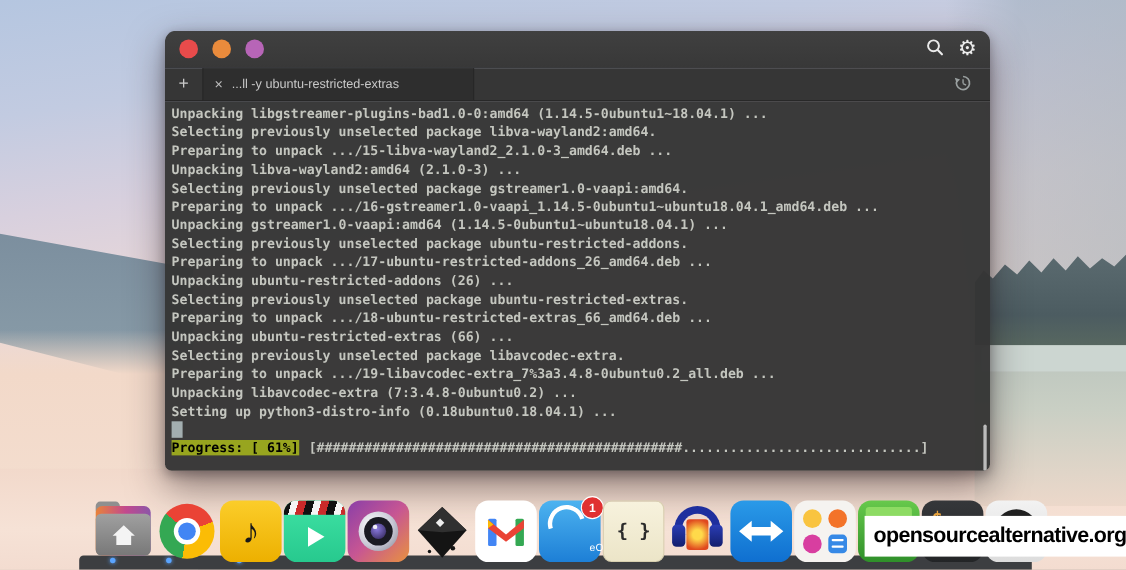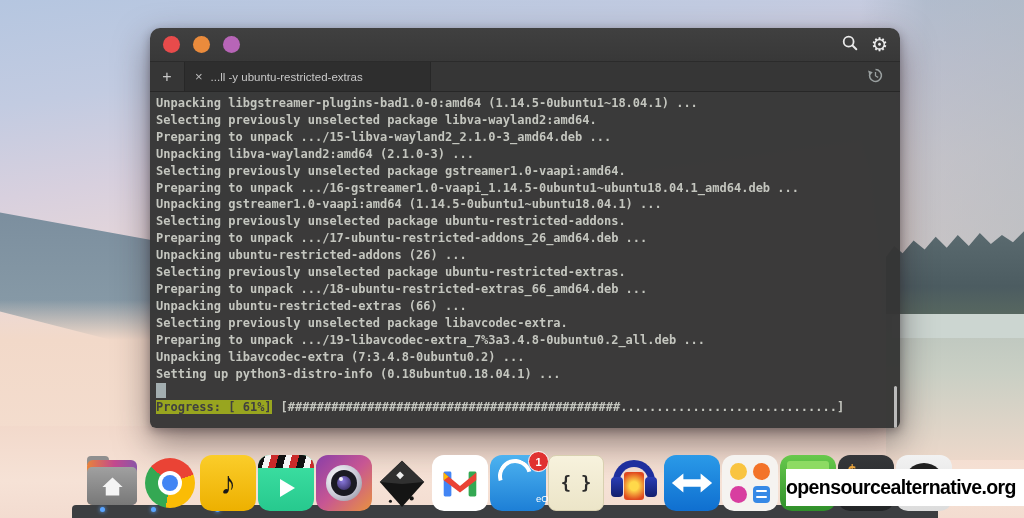--- a/index.html
+++ b/index.html
@@ -50,21 +50,21 @@
   .tab-close{background:none;border:none;color:#bdbdbd;font-size:13px;padding:0;cursor:pointer;line-height:1;}
   .tab-title{font-size:11.5px;color:#c9c9c9;white-space:nowrap;overflow:hidden;}
   .tab-history{margin-left:auto;margin-right:10px;background:none;border:none;display:flex;align-items:center;cursor:pointer;}
 
   .term{position:relative;height:337px;background:rgba(53,53,53,.97);
     font-family:"DejaVu Sans Mono","Liberation Mono",monospace;font-size:12px;line-height:16.9px;color:#c4c6bf;font-weight:bold;}
   .term pre{margin:0;padding:3px 0 0 6px;white-space:pre;}
   .cursor-line{height:16.9px;padding-left:6px;}
   .cursor{display:inline-block;width:10px;height:15px;background:#a3aeb0;margin-top:1px;}
   .progress-row{padding-left:6px;white-space:pre;}
-  .p-label{background:#98a51f;color:#404040;}
+  .p-label{background:#98a51f;color:#000000;}
   .p-bar{margin-left:9px;color:#c4c6bf;}
   .term-scrollbar{position:absolute;right:3px;top:294px;width:3px;height:42px;background:#d2d2d2;border-radius:2px;opacity:.85;cursor:pointer;}
 
   
   .dock-strip{position:absolute;left:72px;top:505px;width:866px;height:13px;background:#3c3e41;border-radius:4px 4px 0 0;}
   .run-dot{position:absolute;top:2px;width:5px;height:5px;border-radius:50%;background:#5aa4ff;box-shadow:0 0 4px #5aa4ff;}
   .dock-item{position:absolute;top:455px;width:56px;height:56px;border:none;padding:0;background:none;cursor:pointer;}
   .ic{position:absolute;inset:0;border-radius:12px;}
 
   
@@ -136,21 +136,21 @@
   
   .tweaks{background:linear-gradient(180deg,#f2f2f2,#dcdcdc);}
   .tw-ring{position:absolute;left:8px;top:8px;width:40px;height:40px;border-radius:50%;background:#202020;}
   .tw-knob{position:absolute;left:16px;top:16px;width:24px;height:24px;border-radius:50%;background:#2fd6a0;}
   .tw-needle{position:absolute;left:27px;top:17px;width:3px;height:11px;background:#0b4a36;transform:rotate(-18deg);border-radius:2px;}
   
   .flat{display:flex;align-items:center;justify-content:center;}
 
   
   .watermark{position:absolute;right:0;top:469px;width:238px;height:37px;background:#ffffff;
-    display:flex;align-items:center;justify-content:flex-start;}
+    display:flex;align-items:center;justify-content:flex-end;}
   .watermark span{font-size:19.5px;font-weight:bold;color:#000;letter-spacing:-0.6px;}
 </style>
 </head>
 <body>
 
 <div class="screen">
 
   <div class="wp-sky"></div>
   <div class="wp-right-haze"></div>
   <div class="wp-left-dune"></div>

